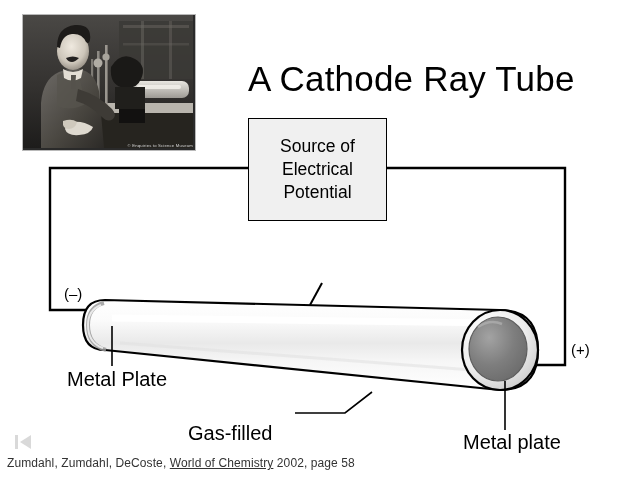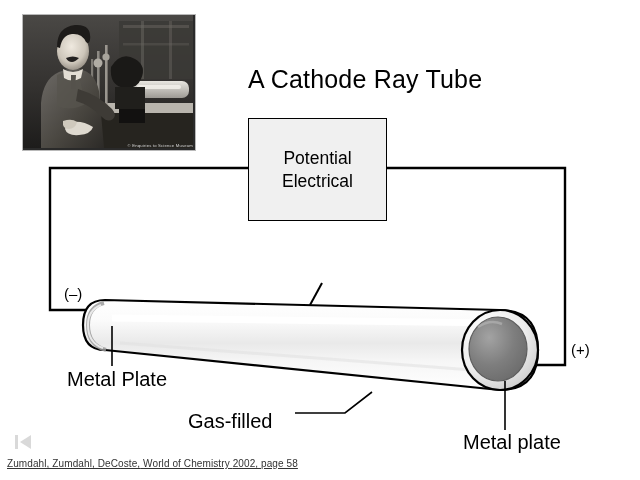--- a/index.html
+++ b/index.html
@@ -17,21 +17,21 @@
     position: absolute; inset: 0;
     width: 640px; height: 480px;
     background: #ffffff;
   }
 
   
   #title {
     position: absolute;
     left: 248px; top: 58px;
     width: 380px;
-    font-size: 25px;
+    font-size: 35px;
     line-height: 42px;
     letter-spacing: 0.2px;
     color: #000;
     white-space: nowrap;
   }
 
   
   #photo-frame {
     position: absolute;
     left: 22px; top: 14px;
@@ -85,42 +85,41 @@
     font-size: 20px;
     color: #000;
     white-space: nowrap;
     line-height: 17px;
   }
   #minus-sign { left: 64px; top: 285px; font-size: 15px; }
   #plus-sign  { left: 571px; top: 341px; font-size: 15px; }
   #label-metal-plate-left  { left: 67px;  top: 371px; }
   #label-metal-plate-right { left: 463px; top: 434px; }
   #label-gas-tube {
-    left: 188px; top: 411px;
+    left: 188px; top: 423px;
     text-align: left;
     line-height: 21px;
   }
 
   
   #nav-prev {
     position: absolute;
     left: 10px; top: 429px;
     width: 26px; height: 26px;
   }
 
   
   #citation {
     position: absolute;
     left: 7px; top: 458px;
-    font-size: 10px;
+    font-size: 12px;
     line-height: 11px;
     color: #333;
     white-space: nowrap;
     letter-spacing: 0.1px;
-    text-decoration: underline;
   }
   #citation .u { text-decoration: underline; }
 </style>
 </head>
 <body>
 
 <div id="slide">
 
   <div id="photo-frame">
     <svg width="170" height="133" viewBox="0 0 170 133">
@@ -250,22 +249,23 @@
 
     <path d="M112 326 L112 366" fill="none" stroke="#000" stroke-width="1.6"></path>
     <path d="M295 413 L345 413 L372 392" fill="none" stroke="#000" stroke-width="1.6"></path>
     <path d="M505 381 L505 430" fill="none" stroke="#000" stroke-width="1.6"></path>
   </svg>
 
   <div class="lbl" id="minus-sign">(–)</div>
   <div class="lbl" id="plus-sign">(+)</div>
 
   <div id="source-box">
+    <div class="line">Source of</div>
+    <div class="line">Electrical</div>
     <div class="line">Potential</div>
-    <div class="line">Electrical</div>
   </div>
 
   <div class="lbl" id="label-metal-plate-left">Metal Plate</div>
   <div class="lbl" id="label-metal-plate-right">Metal plate</div>
   <div class="lbl" id="label-gas-tube">
     <div>Gas-filled</div>
   </div>
 
   <div id="nav-prev">
     <svg width="26" height="26" viewBox="0 0 26 26">

